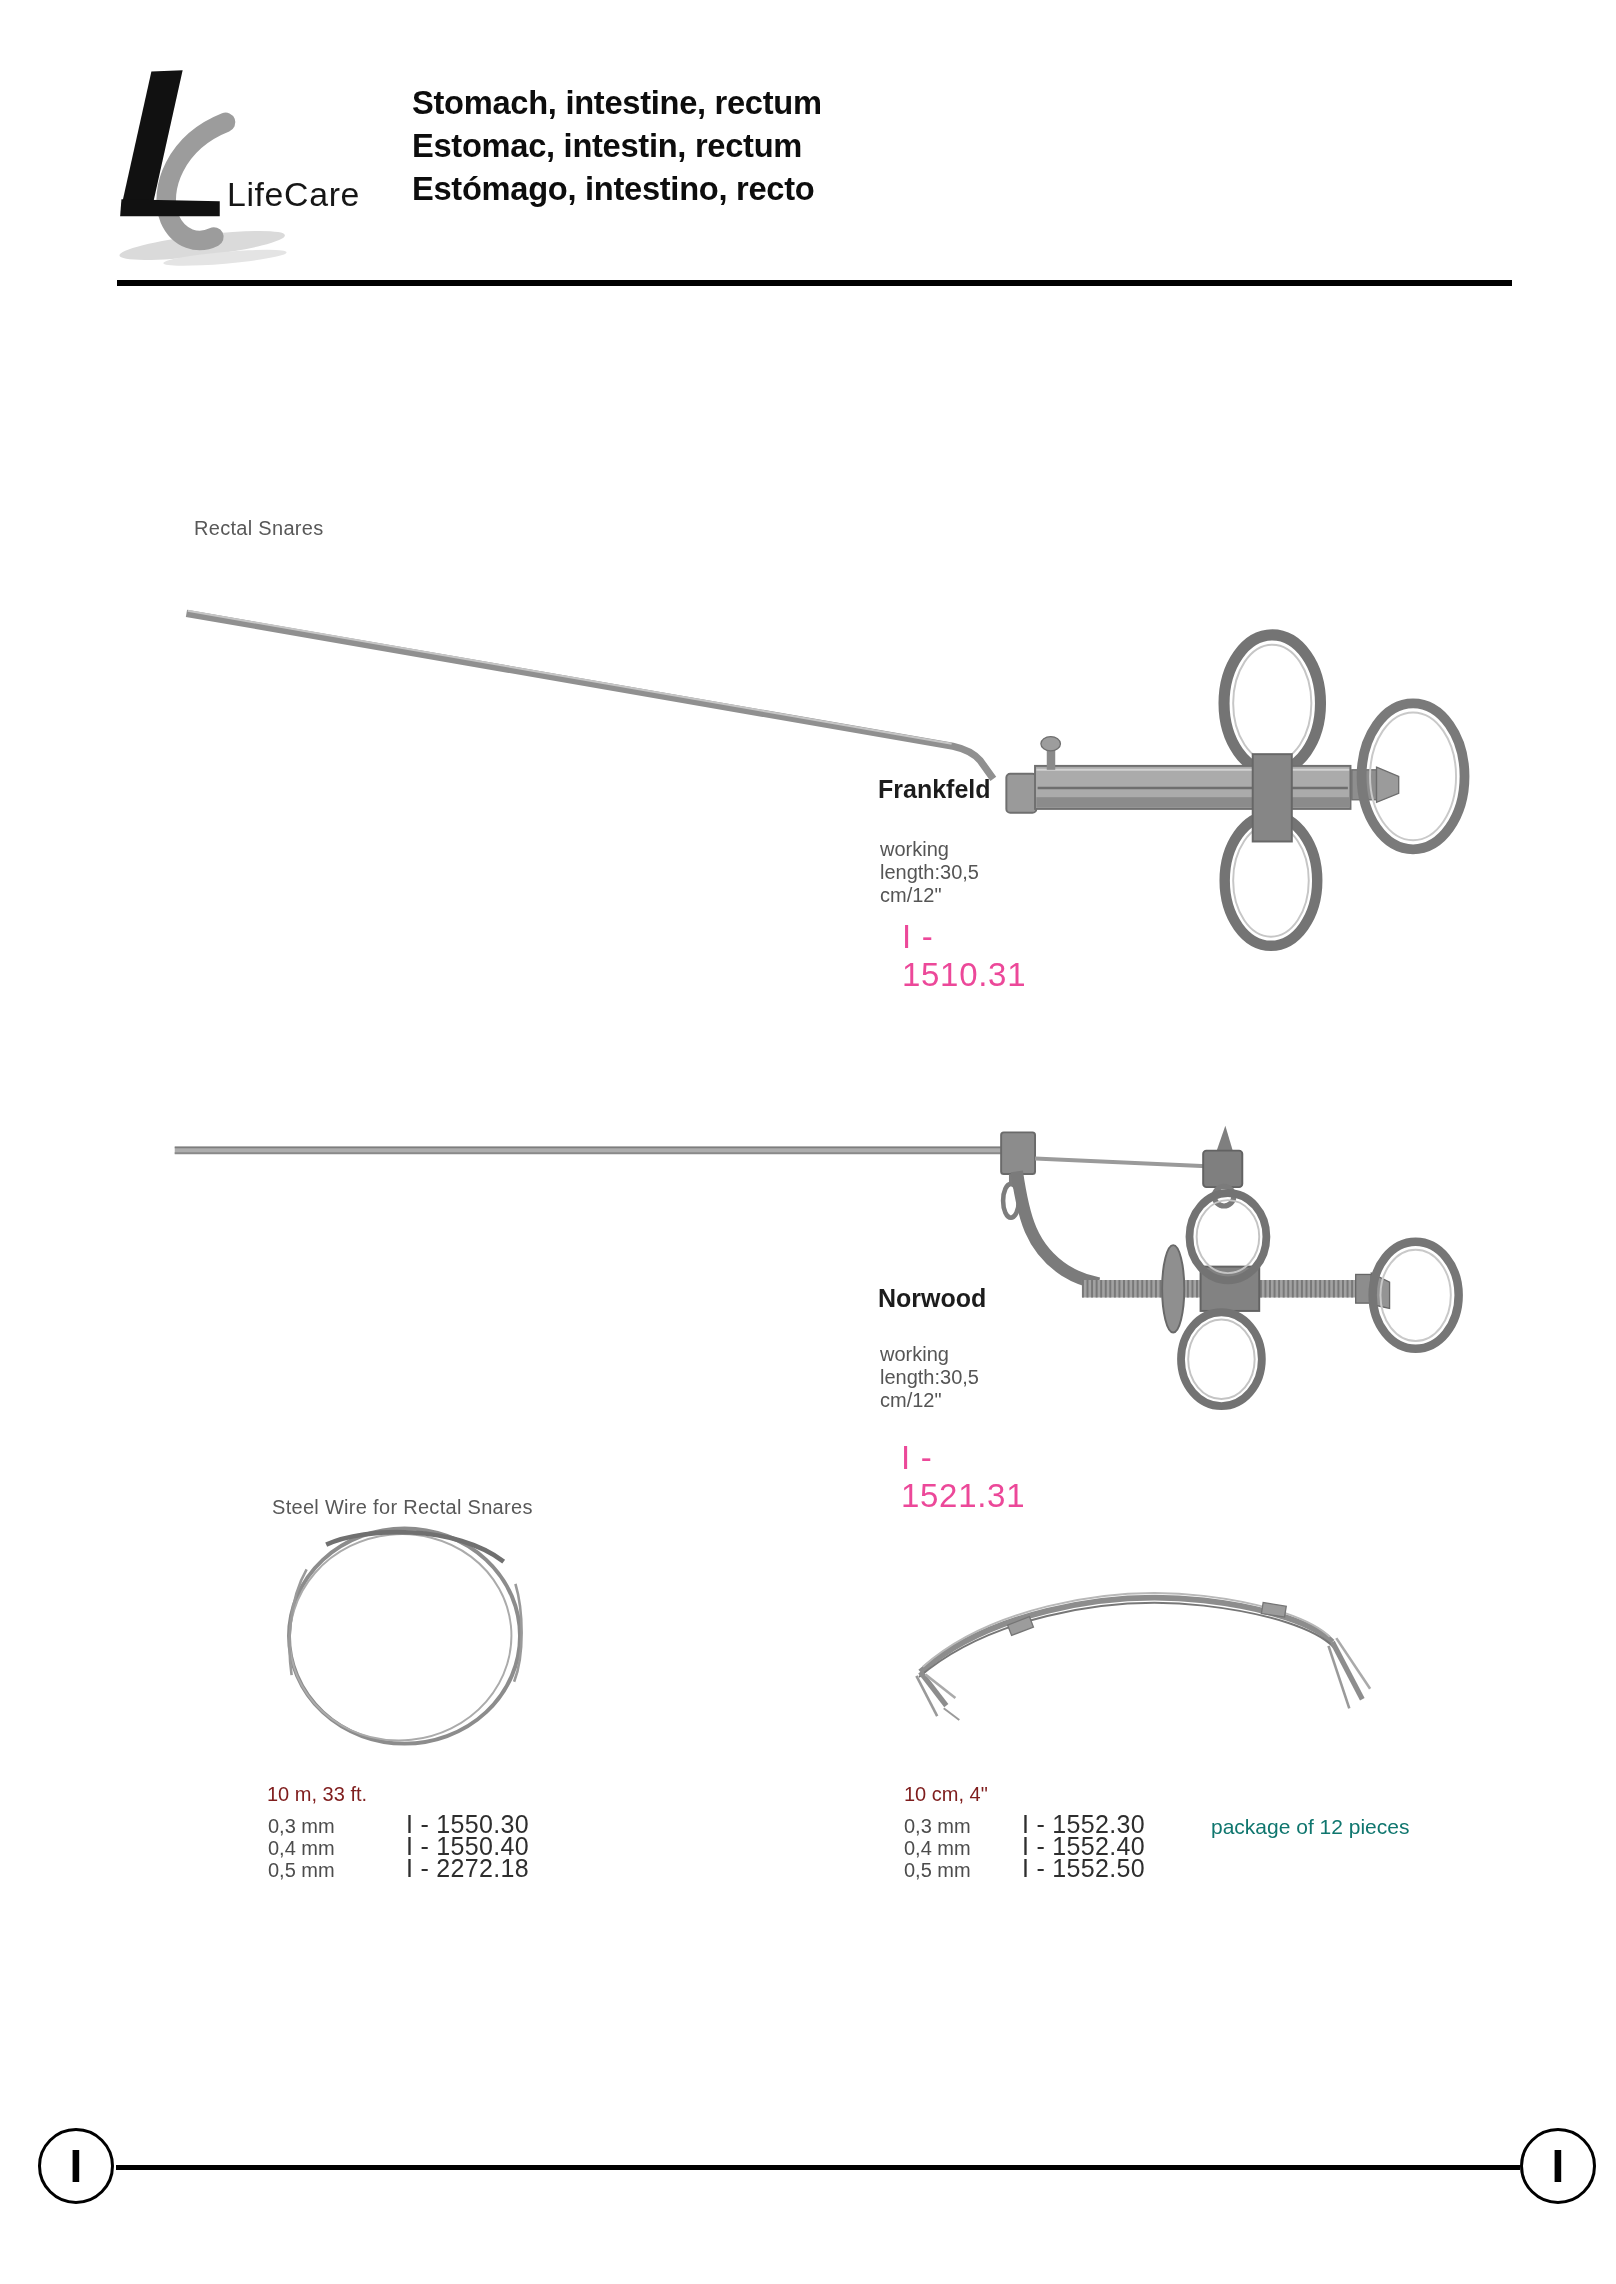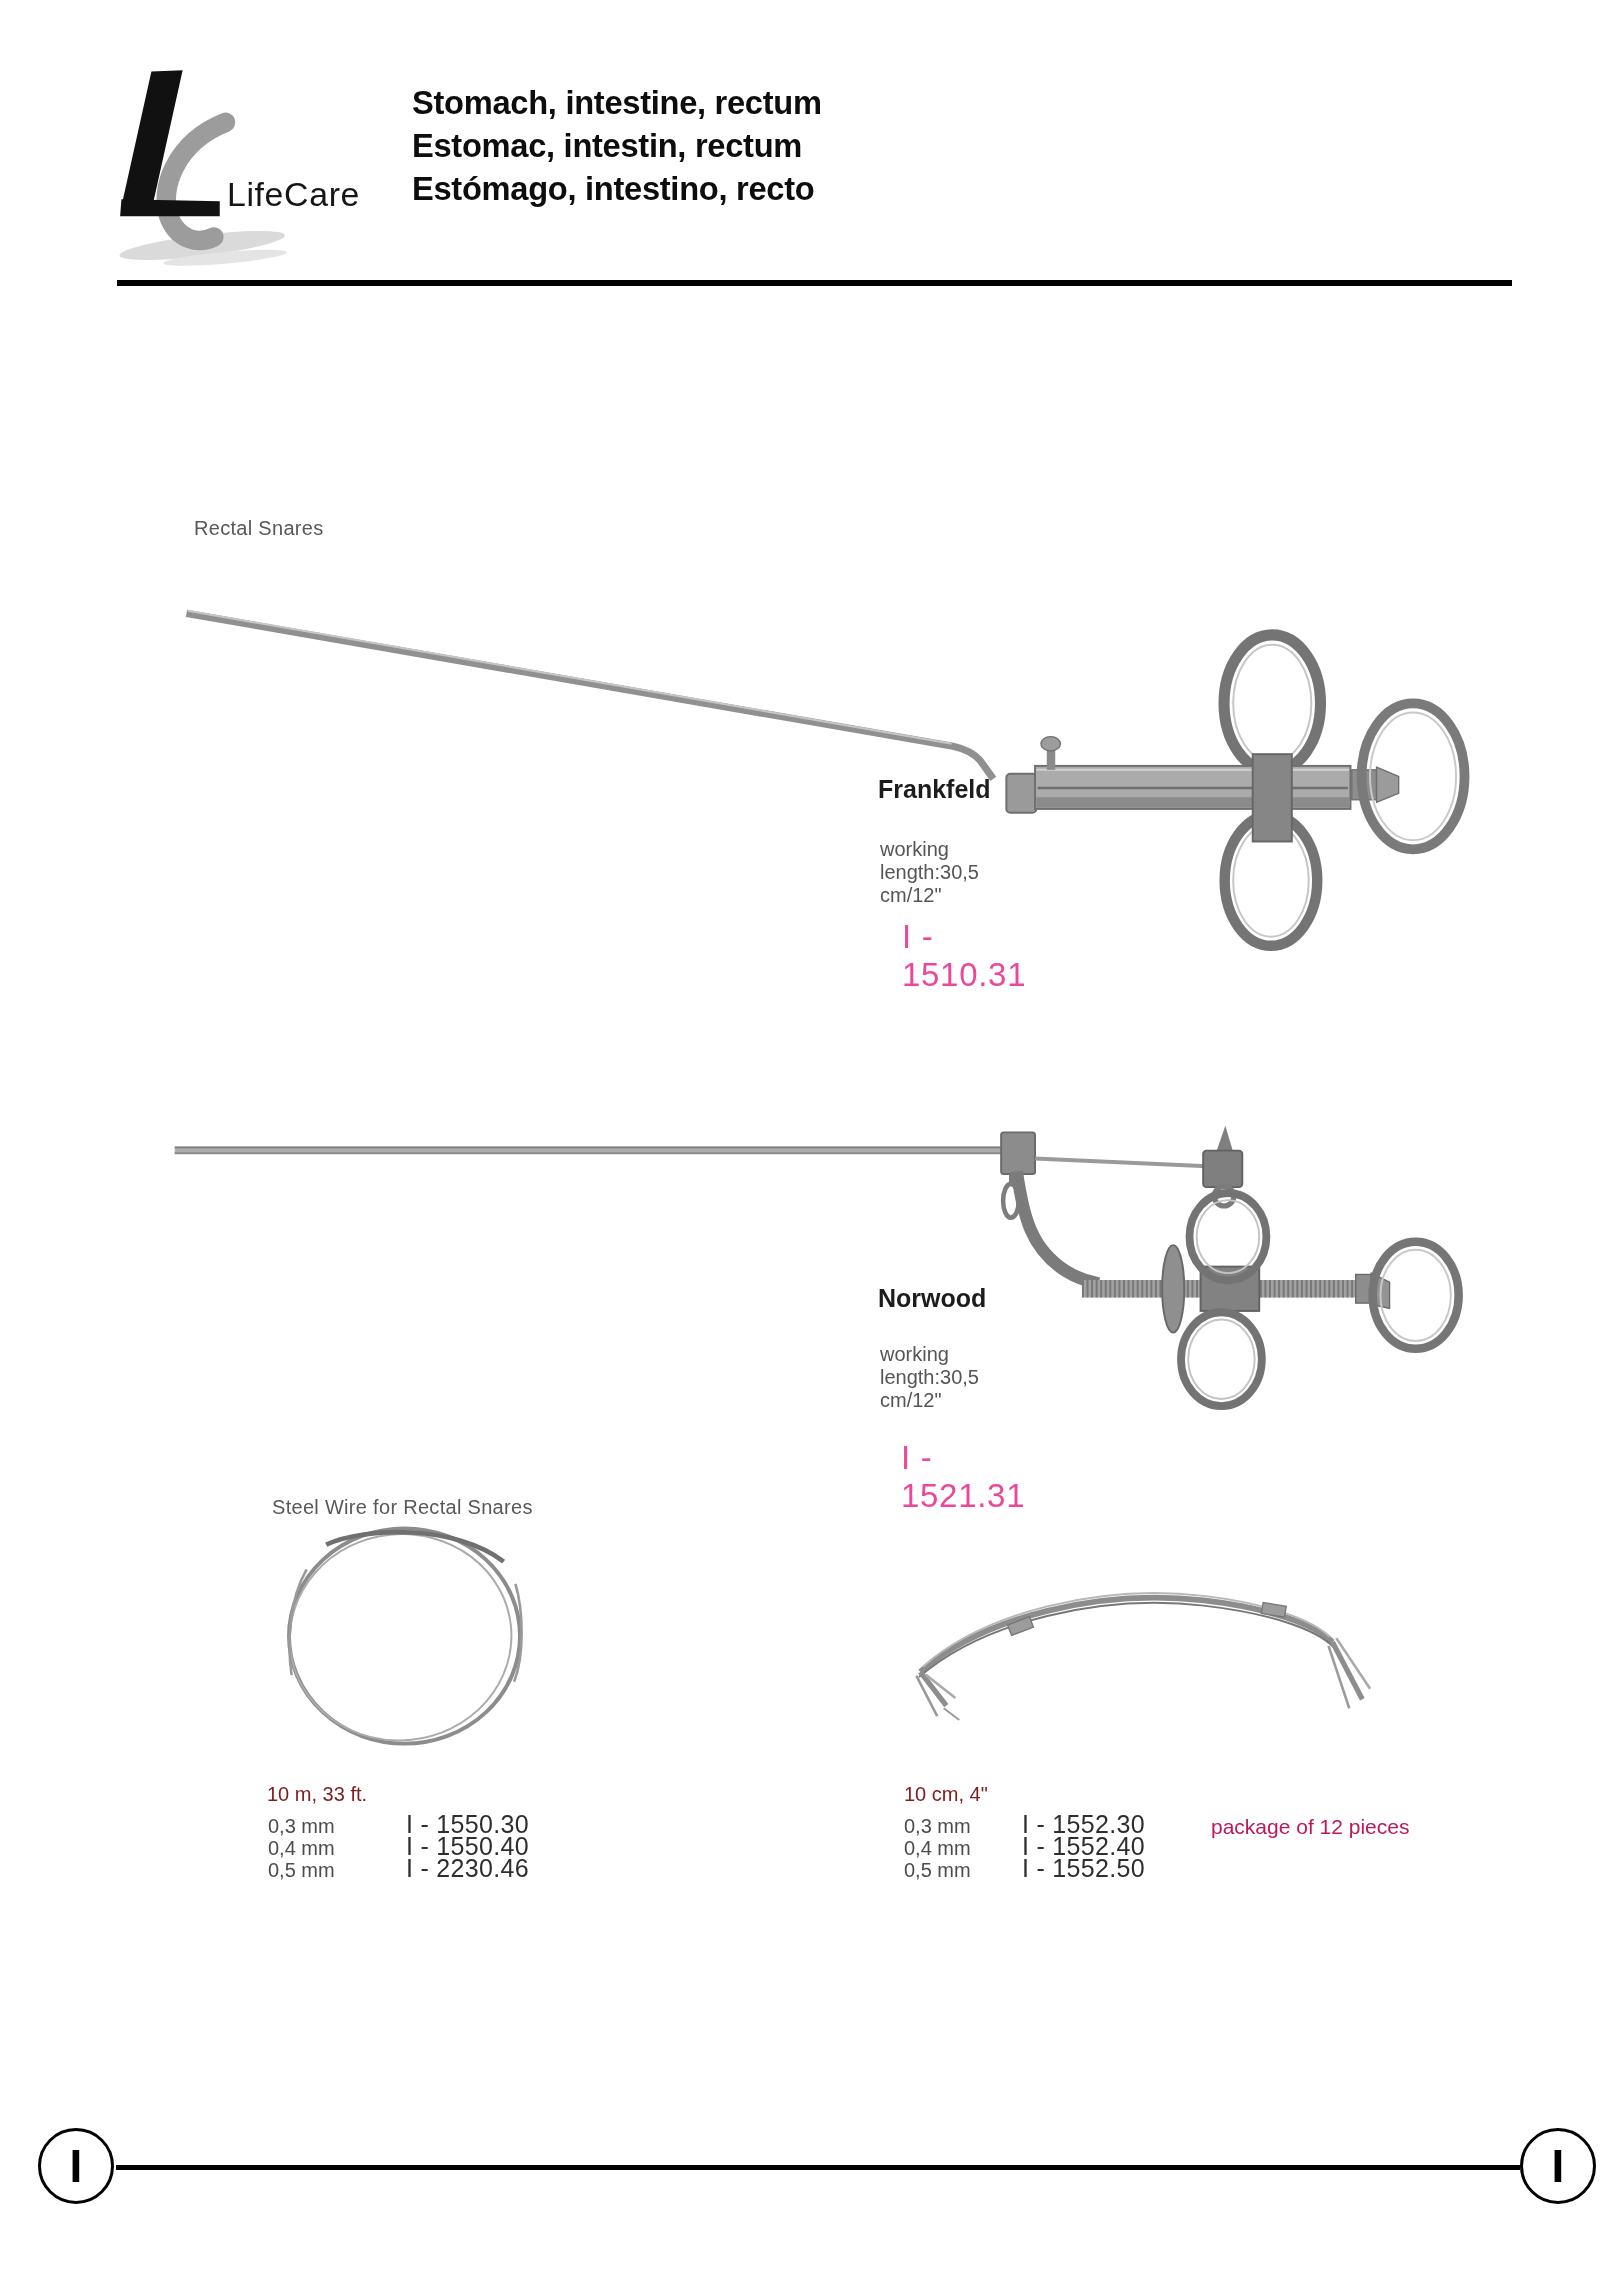--- a/index.html
+++ b/index.html
@@ -19,21 +19,21 @@
   .product-spec{font-size:20px;color:#555;}
   .product-code{font-size:33px;color:#ec4899;letter-spacing:0.7px;}
   
   .wt-size{font-size:20px;color:#7f1d1d;}
   .wt-rows{display:flex;flex-direction:column;}
   .wt-row{display:flex;align-items:baseline;height:22px;line-height:22px;}
   .wt-dia{font-size:20px;color:#4c4c4c;}
   .wt-left .wt-dia{width:138px;}
   .wt-right .wt-dia{width:118px;}
   .wt-code{font-size:25px;color:#2e2e2e;letter-spacing:0.3px;}
-  .wt-note{font-size:21px;color:#be185d;}
+  .wt-note{font-size:21px;color:#0f766e;}
   
   .tab-circle{width:70px;height:70px;border:3.9px solid #000;border-radius:50%;
     background:#fff;display:flex;align-items:center;justify-content:center;}
   .tab-circle span{font-size:46px;font-weight:900;color:#000;font-family:"Liberation Sans",sans-serif;}
   .footer-line{left:116px;top:2165px;width:1404px;height:5.2px;background:#000;}
   .page-number{left:0;right:0;top:2190px;text-align:center;font-size:27px;color:#111;}
 </style>
 </head>
 <body>
 
@@ -180,21 +180,21 @@
     <div class="wt-row">
       <span class="wt-dia">0,3 mm</span>
       <span class="wt-code">I - 1550.30</span>
     </div>
     <div class="wt-row">
       <span class="wt-dia">0,4 mm</span>
       <span class="wt-code">I - 1550.40</span>
     </div>
     <div class="wt-row">
       <span class="wt-dia">0,5 mm</span>
-      <span class="wt-code">I - 2230.46</span>
+      <span class="wt-code">I - 2272.18</span>
     </div>
   </div>
 
   <div class="abs wt-size" style="left:904px;top:1783px;">10 cm, 4"</div>
   <div class="abs wt-rows wt-right" style="left:904px;top:1813px;">
     <div class="wt-row">
       <span class="wt-dia">0,3 mm</span>
       <span class="wt-code">I - 1552.30</span>
     </div>
     <div class="wt-row">

